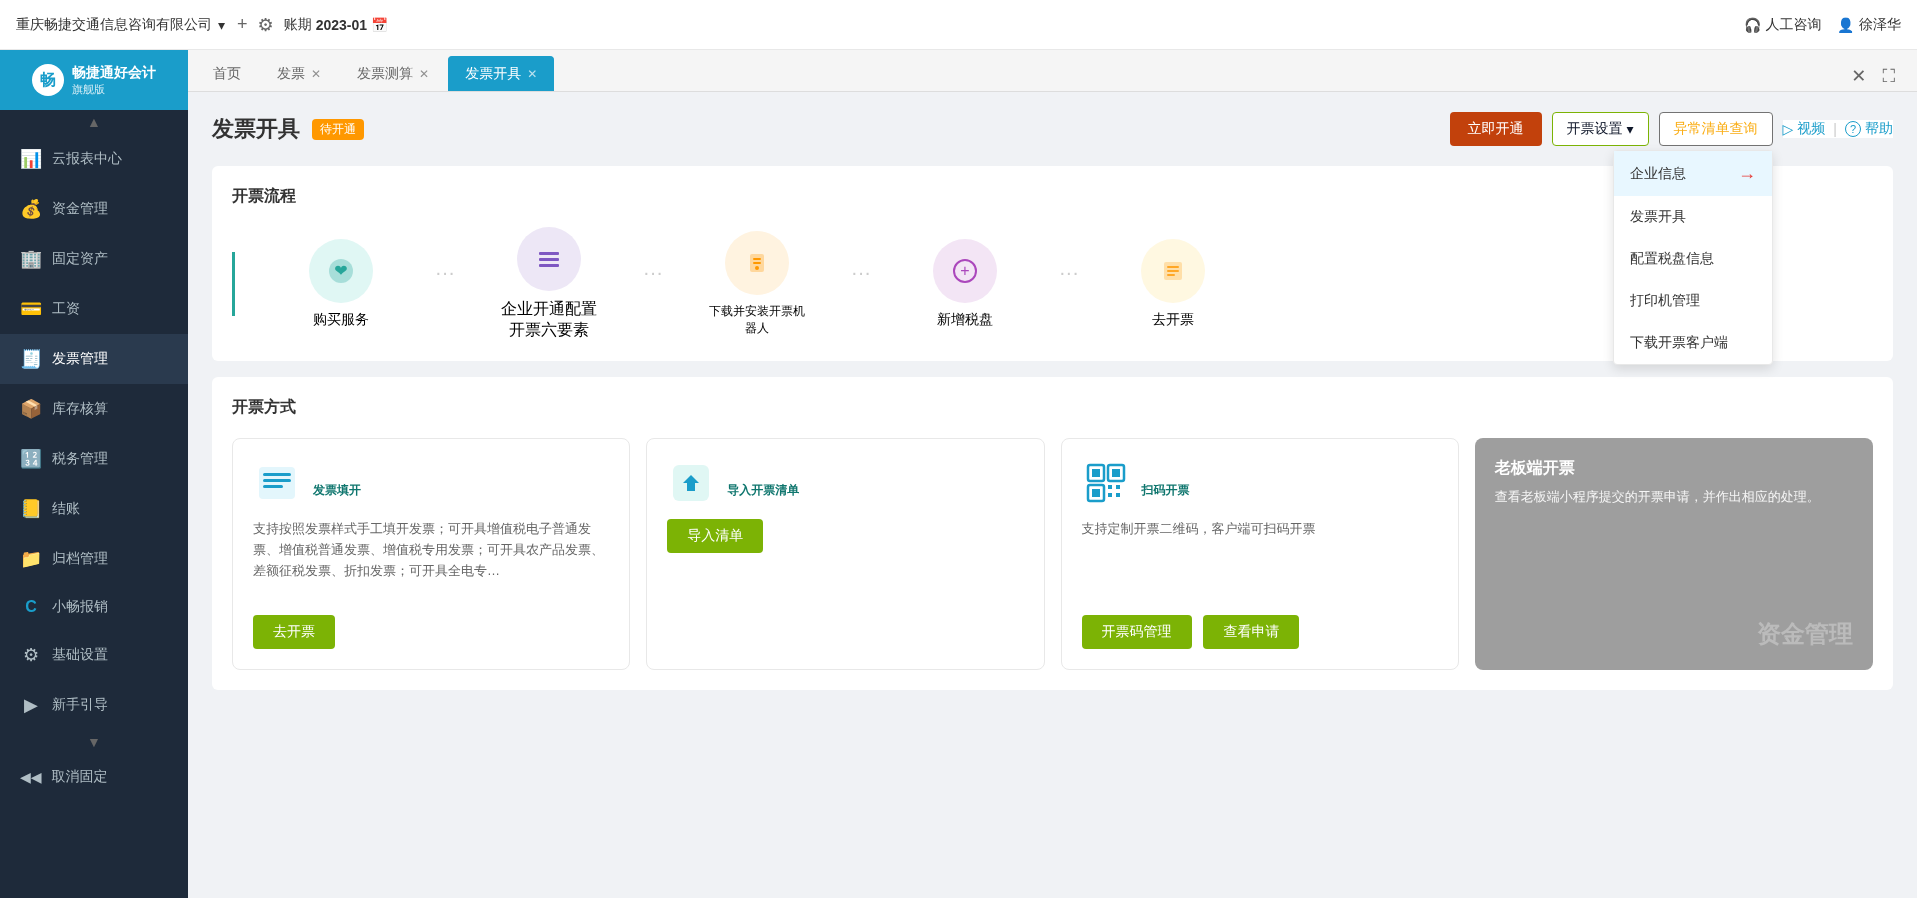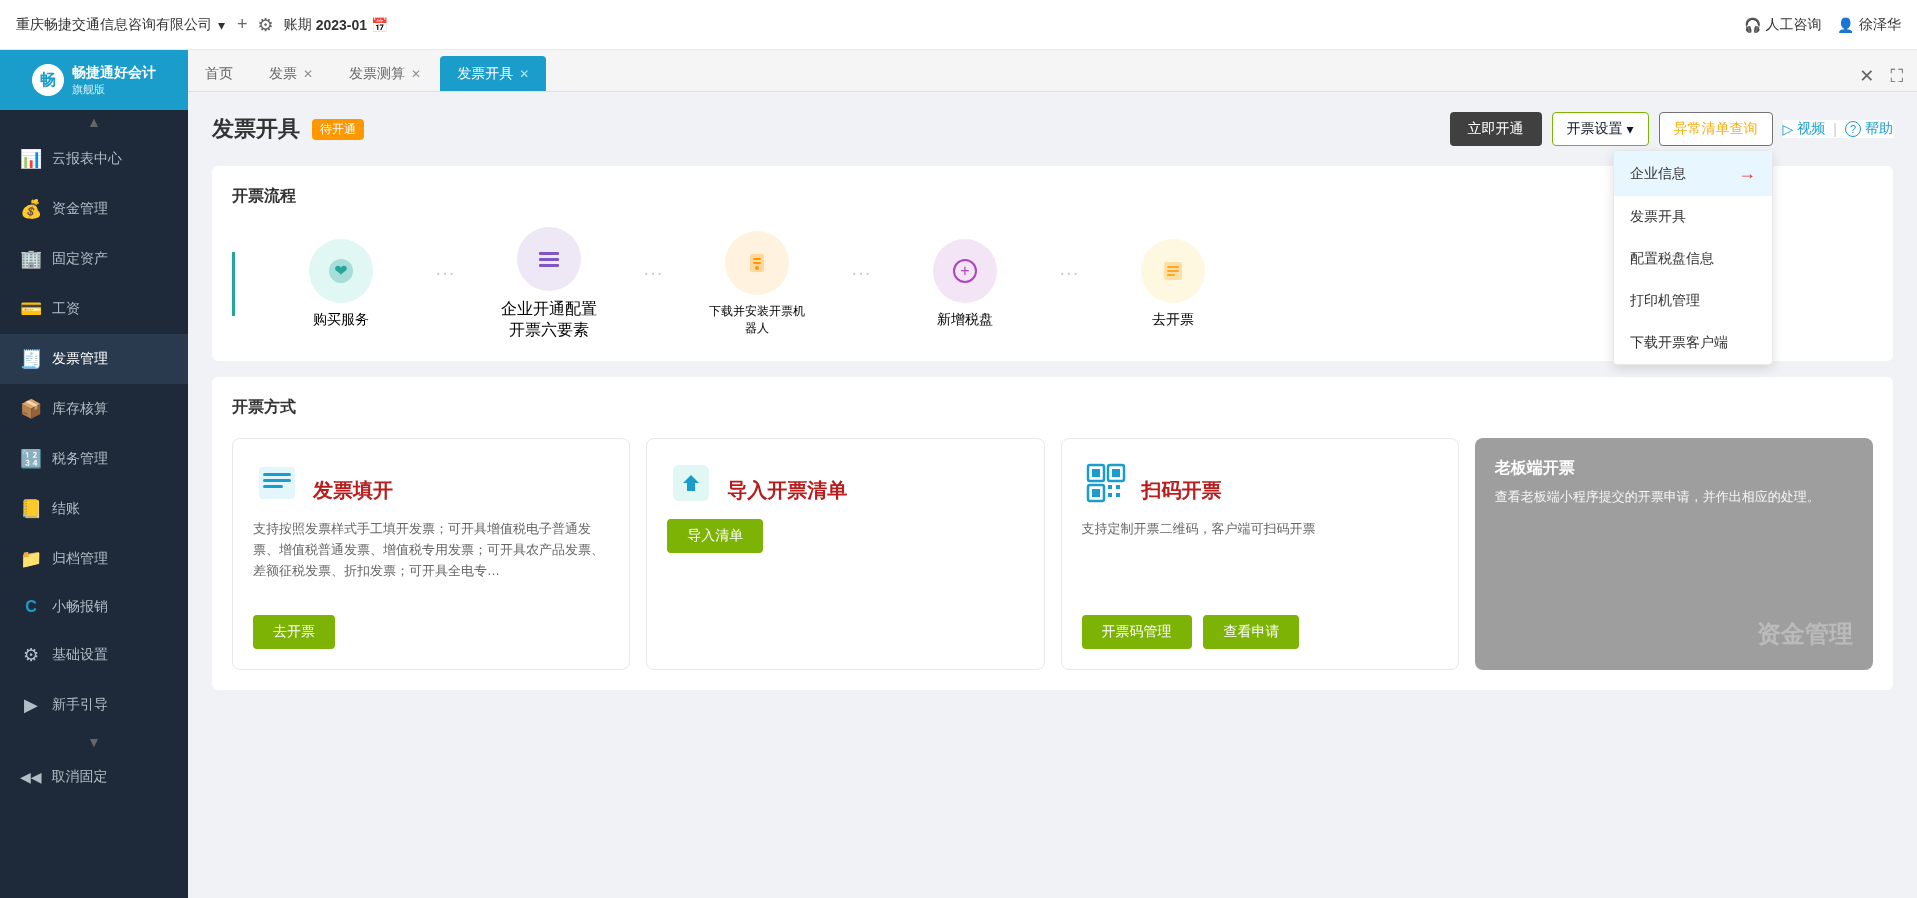--- a/index.html
+++ b/index.html
@@ -24,38 +24,38 @@
     .sidebar-logo .logo-icon { width: 32px; height: 32px; background: #fff; border-radius: 50%; display: flex; align-items: center; justify-content: center; font-size: 16px; color: #1a9dca; font-weight: bold; }
     .sidebar-item { display: flex; align-items: center; gap: 10px; padding: 14px 20px; color: #b0bec5; cursor: pointer; font-size: 14px; transition: background 0.2s; }
     .sidebar-item.active { background: #2a3a4e; color: #fff; }
     .sidebar-item .icon { font-size: 18px; width: 22px; text-align: center; }
     .sidebar-bottom { padding: 14px 20px; color: #b0bec5; cursor: pointer; font-size: 14px; display: flex; align-items: center; gap: 10px; }
 
     
     .content-area { flex: 1; display: flex; flex-direction: column; overflow: hidden; }
 
     
-    .tab-bar { height: 42px; background: #f5f5f5; display: flex; align-items: flex-end; padding: 0 0; border-bottom: 1px solid #ddd; flex-shrink: 0; position: relative; }
+    .tab-bar { height: 42px; background: #f5f5f5; display: flex; align-items: flex-end; padding: 0 8px; border-bottom: 1px solid #ddd; flex-shrink: 0; position: relative; }
     .tab { padding: 8px 16px; cursor: pointer; font-size: 14px; color: #666; border: 1px solid transparent; border-bottom: none; border-radius: 4px 4px 0 0; display: flex; align-items: center; gap: 6px; background: #f5f5f5; margin-right: 2px; }
     .tab.active { background: #1a9dca; color: #fff; border-color: #1a9dca; }
     .tab .close { font-size: 12px; cursor: pointer; opacity: 0.7; }
     .tab-right-actions { margin-left: auto; display: flex; align-items: center; gap: 8px; padding-right: 10px; }
     .tab-action-btn { font-size: 18px; color: #666; cursor: pointer; padding: 4px; }
 
     
     .page-content { flex: 1; padding: 20px 24px; overflow-y: auto; background: #f0f2f5; position: relative; }
 
     
     .page-header { display: flex; align-items: center; gap: 12px; margin-bottom: 20px; }
     .page-title { font-size: 22px; font-weight: bold; color: #333; }
     .status-badge { background: #ff9800; color: #fff; font-size: 12px; padding: 2px 8px; border-radius: 4px; }
 
     
     .header-actions { margin-left: auto; display: flex; align-items: center; gap: 10px; position: relative; }
-    .btn-primary { background: #404040; color: #fff; border: none; padding: 8px 18px; border-radius: 4px; cursor: pointer; font-size: 14px; }
+    .btn-primary { background: #c2410c; color: #fff; border: none; padding: 8px 18px; border-radius: 4px; cursor: pointer; font-size: 14px; }
     .btn-outline-green { background: #fff; color: #0f172a; border: 1px solid #7cb305; padding: 7px 14px; border-radius: 4px; cursor: pointer; font-size: 14px; display: flex; align-items: center; gap: 4px; }
     .btn-outline-yellow { background: #fff; color: #faad14; border: 1px solid #737373; padding: 7px 14px; border-radius: 4px; cursor: pointer; font-size: 14px; }
     .btn-video { background: #fff; color: #1a9dca; border: none; cursor: pointer; font-size: 14px; display: flex; align-items: center; gap: 4px; }
 
     
     .dropdown-menu { position: absolute; top: 38px; right: 120px; background: #fff; border: 1px solid #e8e8e8; border-radius: 4px; box-shadow: 0 4px 12px rgba(0,0,0,0.12); z-index: 100; width: 160px; }
     .dropdown-item { padding: 12px 16px; cursor: pointer; font-size: 14px; color: #333; }
     .dropdown-item.highlighted { background: #e8f7ff; }
     .red-arrow { color: #e53935; font-size: 18px; margin-left: 8px; }
 
@@ -75,21 +75,21 @@
     .flow-arrow { color: #ccc; font-size: 20px; margin: 0 4px; padding-bottom: 24px; }
 
     
     .methods-grid { display: grid; grid-template-columns: repeat(4, 1fr); gap: 16px; }
     .method-card { background: #fff; border: 1px solid #e8e8e8; border-radius: 8px; padding: 20px; }
     .method-header { display: flex; align-items: center; gap: 12px; margin-bottom: 12px; }
     .method-icon { width: 48px; height: 48px; display: flex; align-items: center; justify-content: center; font-size: 28px; }
     .method-icon.blue { color: #1a9dca; }
     .method-icon.teal-fill { color: #26a69a; }
     .method-icon.scan { color: #1a9dca; }
-    .method-title { font-size: 20px; font-weight: bold; color: #b91c1c; margin-top: 15px; }
+    .method-title { font-size: 12px; font-weight: bold; color: #0f766e; margin-top: 15px; }
     .method-desc { font-size: 13px; color: #666; line-height: 1.6; margin-bottom: 16px; min-height: 80px; }
     .method-btn { background: #7cb305; color: #fff; border: none; padding: 8px 20px; border-radius: 4px; cursor: pointer; font-size: 14px; }
     .boss-card-title { font-size: 16px; font-weight: bold; color: #fff; margin-bottom: 8px; }
     .boss-card-desc { font-size: 13px; color: rgba(255,255,255,0.9); line-height: 1.6; }
     .boss-overlay-text { font-size: 24px; font-weight: bold; color: rgba(255,255,255,0.3); position: absolute; bottom: 20px; right: 20px; }
     .boss-card { background: #9e9e9e; border-radius: 8px; padding: 20px; position: relative; overflow: hidden; }
 
     .sidebar-scroll-arrow { text-align: center; color: #666; padding: 4px; cursor: pointer; }
   </style>
 </head>

